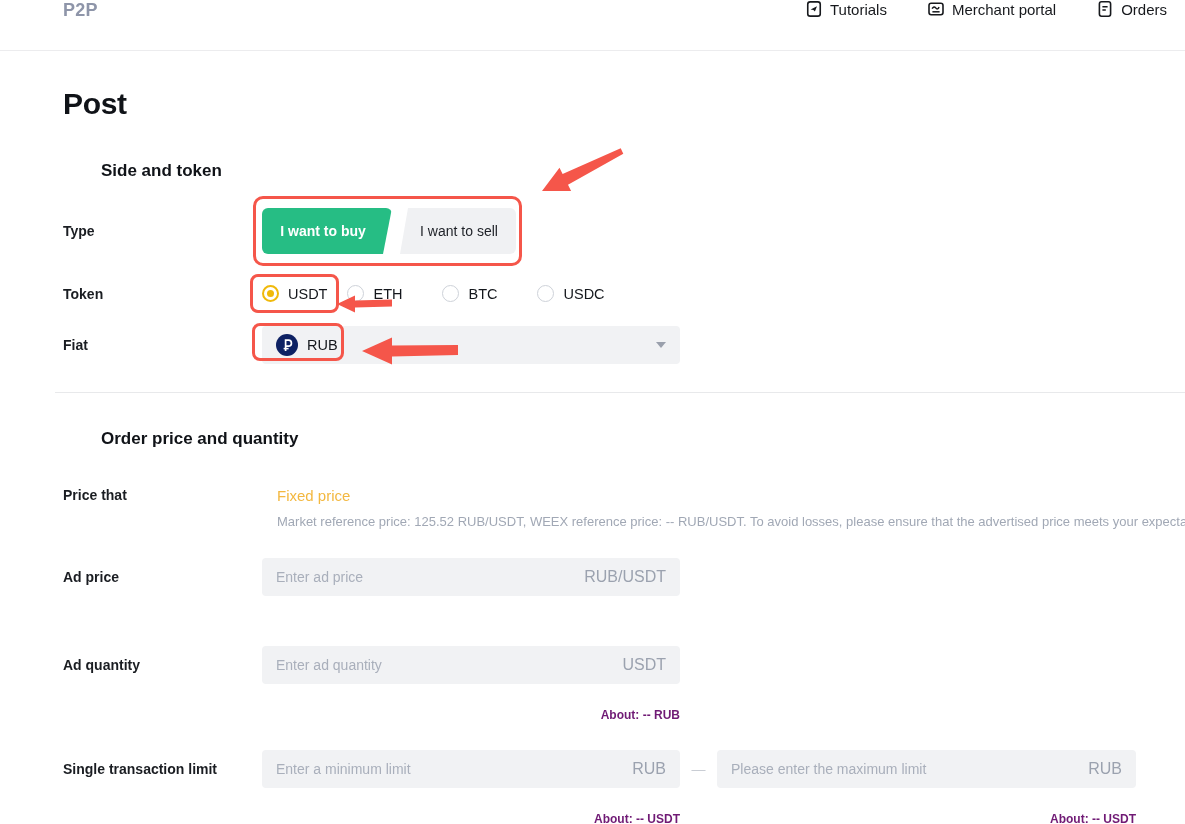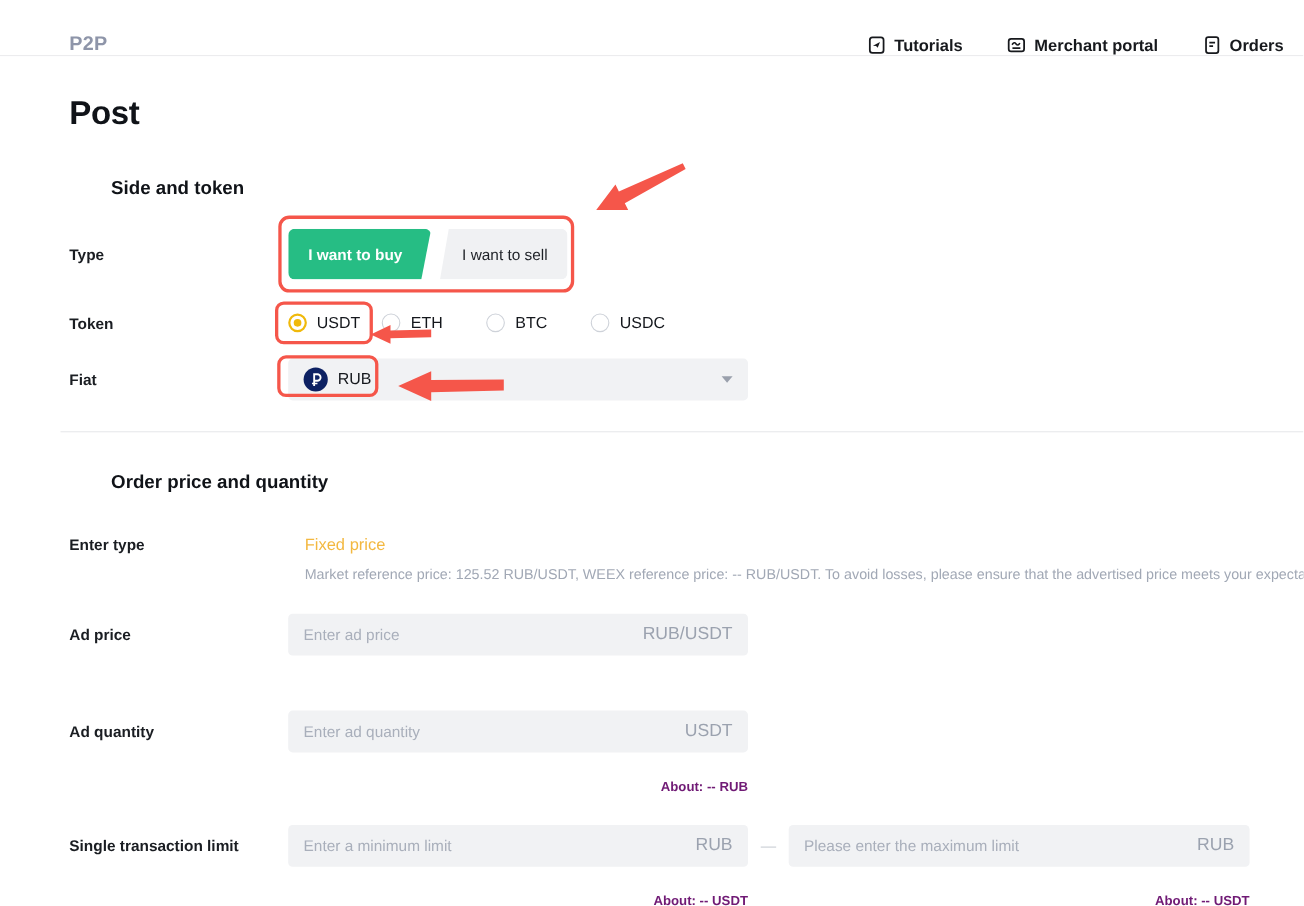--- a/index.html
+++ b/index.html
@@ -9,35 +9,35 @@
     background: #ffffff;
     color: #16191e;
     position: relative;
   }
 
   
   .topbar {
     height: 51px;
     border-bottom: 1px solid #ececee;
     display: flex;
-    align-items: flex-end;
+    align-items: flex-start;
     justify-content: space-between;
     padding: 0 18px 0 63px;
   }
   .brand {
     font-size: 18px;
     font-weight: 700;
     color: #8e95a9;
     letter-spacing: .2px;
     cursor: pointer;
   }
   .topnav { display: flex; align-items: center; gap: 40px; }
   .topnav-item {
     display: flex; align-items: center; gap: 7px;
-    font-size: 15px; font-weight: 700; color: #17191d;
+    font-size: 15px; font-weight: 400; color: #17191d;
     cursor: pointer;
   }
   .topnav-item svg { display: block; }
 
   
   .main { padding-left: 63px; position: relative; }
   .page-title {
     margin-top: 36px;
     font-size: 30px;
     font-weight: 800;
@@ -301,21 +301,21 @@
       </div>
       <div class="fiat-redbox"></div>
     </div>
   </div>
 
   <div class="divider"></div>
 
   <div class="section-heading sh2">Order price and quantity</div>
 
   <div class="form-row row-pricetype">
-    <div class="row-label">Enter type</div>
+    <div class="row-label">Price that</div>
     <div>
       <div class="fixed-price">Fixed price</div>
       <div class="ref-note">Market reference price: 125.52 RUB/USDT, WEEX reference price: -- RUB/USDT. To avoid losses, please ensure that the advertised price meets your expectations.</div>
     </div>
   </div>
 
   <div class="form-row row-adprice">
     <div class="row-label">Ad price</div>
     <div class="input-box">
       <input type="text" placeholder="Enter ad price" style="">

